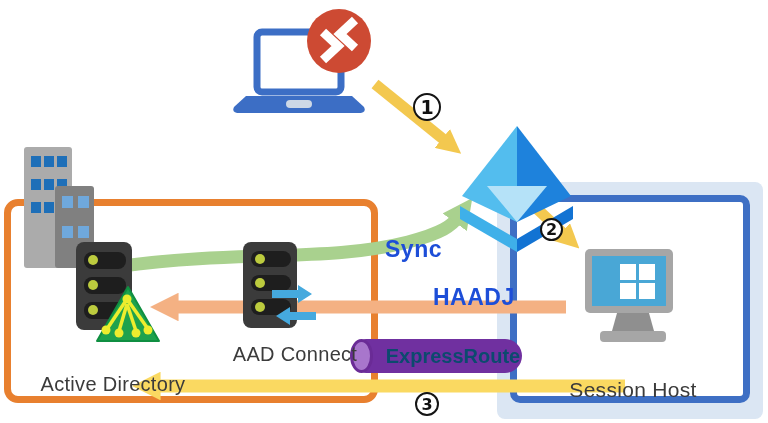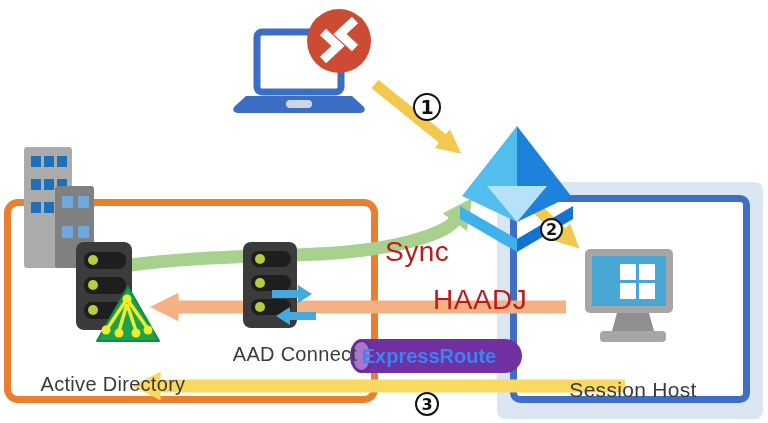--- a/index.html
+++ b/index.html
@@ -21,21 +21,21 @@
     left:4px;top:199px;width:360px;height:190px;
     background:#ffffff;border:7px solid #E8802F;border-radius:14px;
   }
   svg.layer{position:absolute;left:0;top:0;width:768px;height:423px;}
   
   .node-label{
     position:absolute;color:#3B3B3B;font-size:20px;text-align:center;
     letter-spacing:0.3px;white-space:nowrap;
   }
   .flow-label{
-    position:absolute;color:#b91c1c;font-size:28px;font-weight:normal;
+    position:absolute;color:#1d4ed8;font-size:23px;font-weight:bold;
     white-space:nowrap;letter-spacing:0.5px;
   }
   
   .num{
     position:absolute;box-sizing:border-box;background:#ffffff;
     border:2.5px solid #141414;border-radius:50%;color:#111;
     display:flex;align-items:center;justify-content:center;
     font-family:"DejaVu Sans","Liberation Sans",sans-serif;
   }
   .num-1{left:413px;top:93px;width:28px;height:28px;font-size:19px;font-weight:600;}
@@ -44,22 +44,22 @@
   
   .cyl-body{
     left:362px;top:339px;width:160px;height:34px;
     background:#7030A0;border-radius:4px 17px 17px 4px;
   }
   .cyl-cap{
     left:350px;top:339px;width:23px;height:34px;box-sizing:border-box;
     background:#A876CC;border:3px solid #6A2B96;border-radius:50%;
   }
   .cyl-text{
-    left:356px;top:339px;width:146px;height:26px;line-height:34px;
-    color:#3b82f6;font-size:20px;font-weight:bold;text-align:center;white-space:nowrap;
+    left:380px;top:339px;width:146px;height:26px;line-height:34px;
+    color:#0c4a6e;font-size:20px;font-weight:bold;text-align:center;white-space:nowrap;
   }
 </style>
 </head>
 <body>
 
 <div class="canvas">
 
   <div class="abs lightblue-zone"></div>
   <div class="abs blue-box"></div>
   <div class="abs orange-box"></div>

